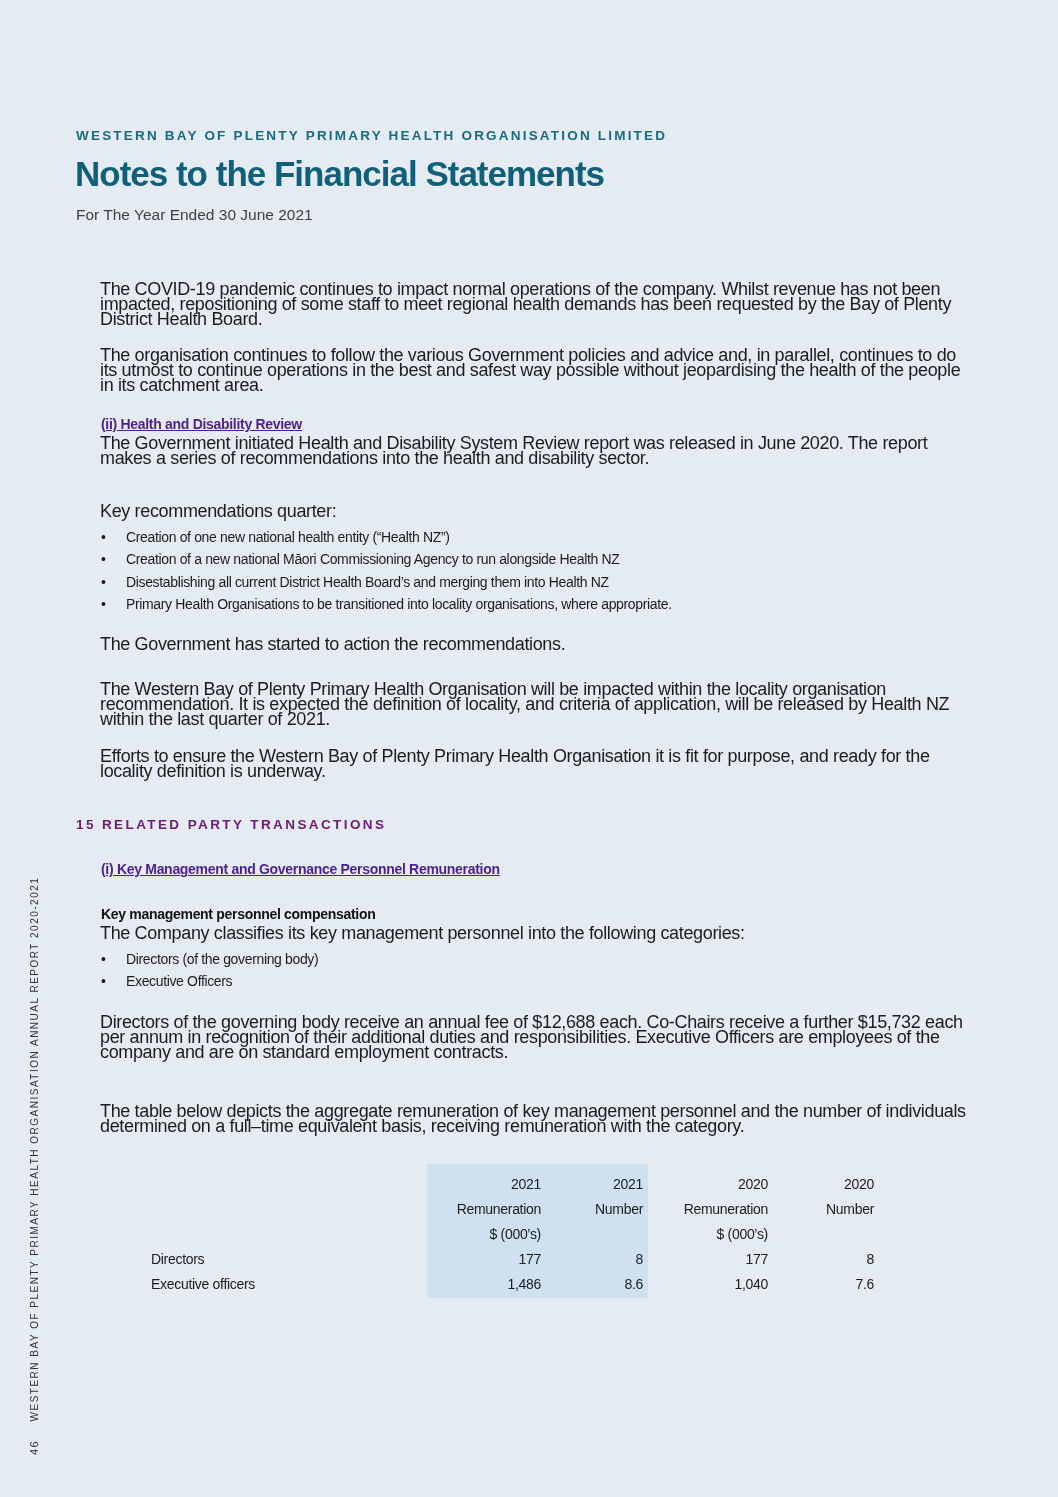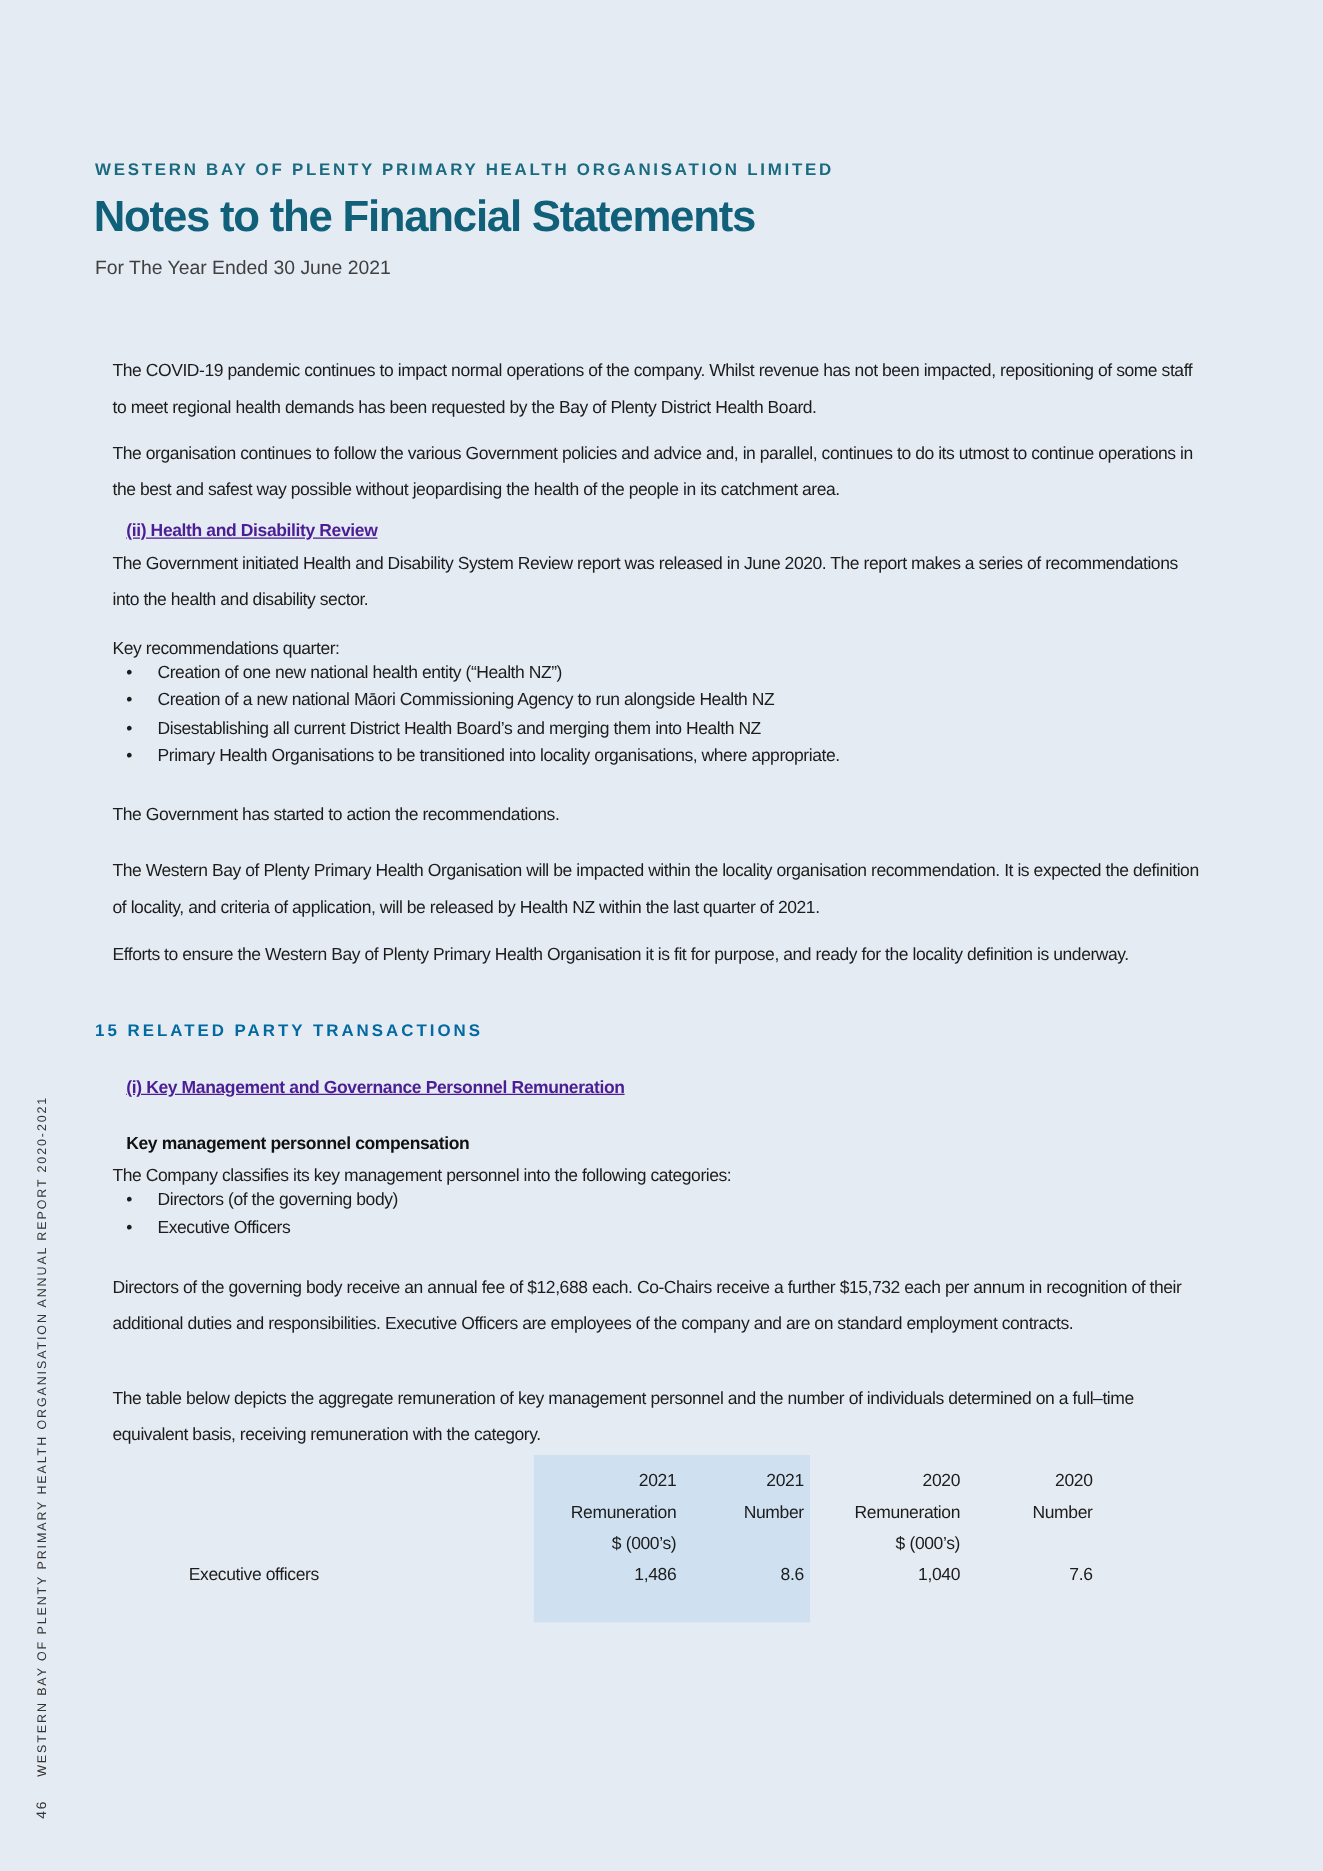--- a/index.html
+++ b/index.html
@@ -19,35 +19,35 @@
     .page-title {
       position: absolute; left: 75px; top: 154px;
       font-size: 35px; font-weight: bold; letter-spacing: -1px;
       color: #10607a; margin: 0;
     }
     .subtitle {
       position: absolute; left: 76px; top: 206px;
       font-size: 15.5px; color: #404040;
     }
     .body-text {
-      position: absolute; left: 90px; width: 870px;
-      font-size: 14px; line-height: 29px; letter-spacing: -0.35px;
+      position: absolute; left: 100px; width: 870px;
+      font-size: 18px; line-height: 15px; letter-spacing: -0.35px;
       margin: 0;
     }
     .sub-heading {
       position: absolute; left: 101px;
       font-size: 14px; font-weight: bold; color: #4c1d95; letter-spacing: -0.3px; text-decoration: underline;
     }
     .bold-heading {
       position: absolute; left: 101px;
       font-size: 14px; font-weight: bold; color: #111; letter-spacing: -0.3px; text-align: center;
     }
     .section-heading {
       position: absolute; left: 76px; top: 817px;
-      font-size: 13.5px; font-weight: bold; letter-spacing: 2.4px; color: #0369a1;
+      font-size: 13.5px; font-weight: bold; letter-spacing: 2.4px; color: #701a75;
     }
     ul.bullets {
       position: absolute; left: 101px; margin: 0; padding: 0; list-style: none;
       font-size: 14px; line-height: 22.3px; letter-spacing: -0.35px;
     }
     ul.bullets li { position: relative; padding-left: 25px; }
     ul.bullets li .dot { position: absolute; left: 0; top: 0; }
     .sidebar-text {
       position: absolute; left: 28px; top: 1455px;
       transform: rotate(-90deg); transform-origin: left top;
@@ -127,20 +127,27 @@
     <td class="c4">Number</td>
   </tr>
   <tr>
     <td class="label"></td>
     <td class="c1">$ (000’s)</td>
     <td class="c2"></td>
     <td class="c3">$ (000’s)</td>
     <td class="c4"></td>
   </tr>
   <tr>
+    <td class="label">Directors</td>
+    <td class="c1">177</td>
+    <td class="c2">8</td>
+    <td class="c3">177</td>
+    <td class="c4">8</td>
+  </tr>
+  <tr>
     <td class="label">Executive officers</td>
     <td class="c1">1,486</td>
     <td class="c2">8.6</td>
     <td class="c3">1,040</td>
     <td class="c4">7.6</td>
   </tr>
 </tbody>
   </table>
 
 <div class="sidebar-text">

